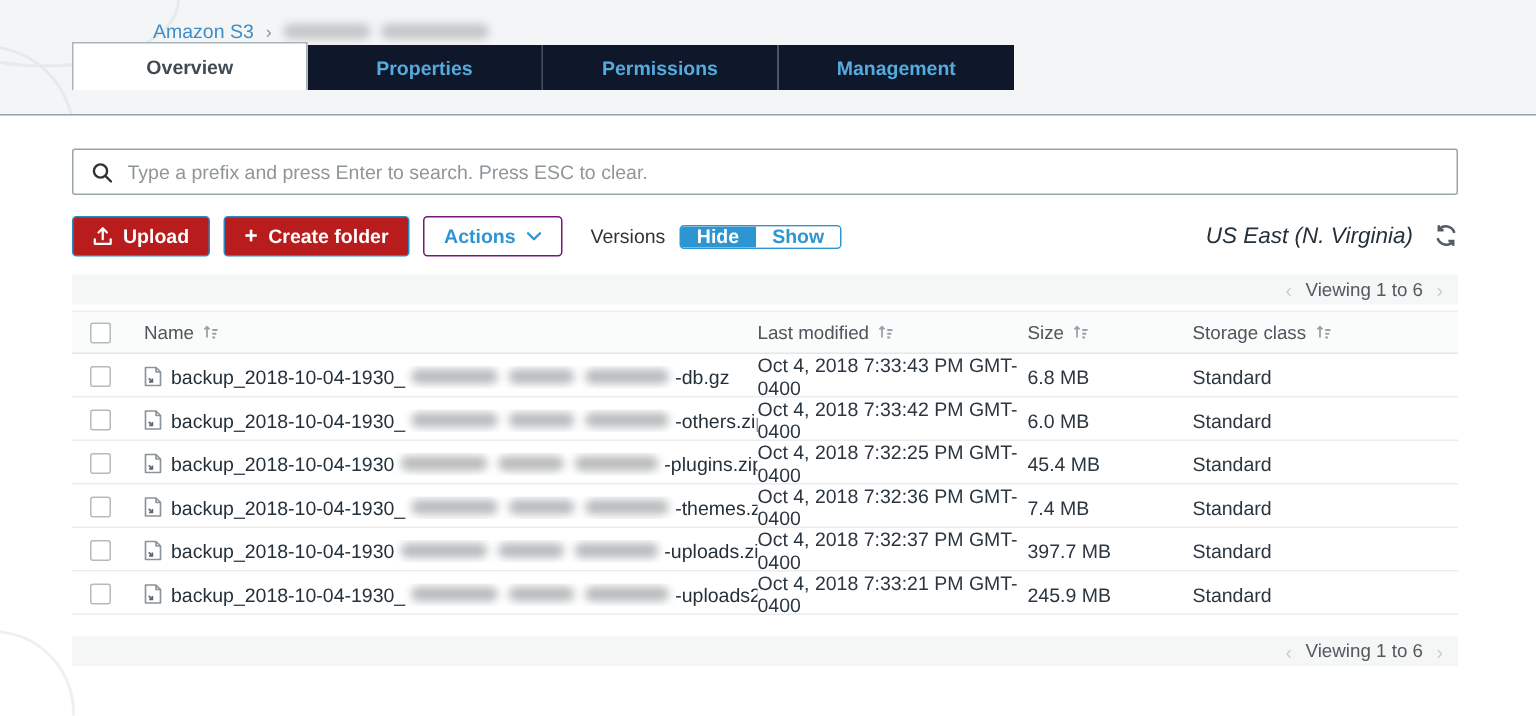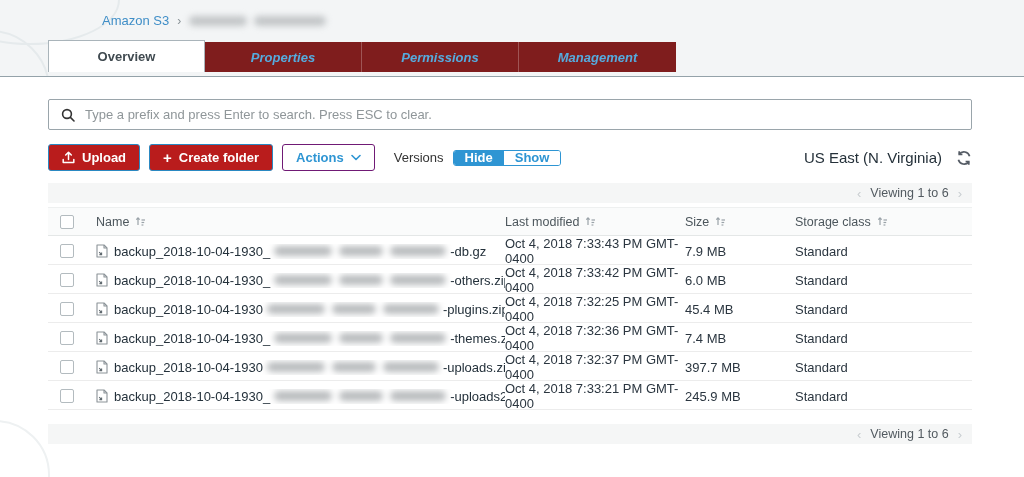--- a/index.html
+++ b/index.html
@@ -16,24 +16,24 @@
     border:2px solid #eef1f2; border-radius:50%; }
 
   .breadcrumb { position:absolute; top:13px; left:58px; font-size:13px; display:flex; align-items:center; gap:8px;margin-left:44px; }
   .breadcrumb a { color:#3f8ec7; text-decoration:none; cursor:pointer; }
   .breadcrumb .sep { color:#879196; font-size:12px; }
   .blur-blob { display:inline-flex; gap:7px; filter:blur(3px); }
   .blur-blob i { display:inline-block; height:10px; background:#b9bcbe; border-radius:5px; }
   .bc-blob i { background:#c3c6c8; }
 
   
-  .tabs { position:absolute; left:48px; bottom:4px; display:flex; align-items:flex-end; }
+  .tabs { position:absolute; left:48px; bottom:16px; display:flex; align-items:flex-end; }
   .tab { width:157px; height:30px; display:flex; align-items:center; justify-content:center;
     font-size:13px; font-weight:bold; cursor:pointer; }
-  .tab.inactive { background:#7f1d1d; color:#55abde; border-right:1px solid rgba(255,255,255,0.25);font-style:italic; }
+  .tab.inactive { background:#0f172a; color:#55abde; border-right:1px solid rgba(255,255,255,0.25); }
   .tab.inactive:last-child { border-right:none; }
   .tab.active { background:#ffffff; color:#404a50; height:32px;
     border:1px solid #a9b4ba; border-bottom:none; position:relative; z-index:2; }
 
   
   .content { position:absolute; top:77px; left:48px; width:924px; }
 
   .search-box { margin-top:22px; height:31px; border:1px solid #9aa5ab; border-radius:2px;
     background:#fff; display:flex; align-items:center; padding:0 12px; gap:10px; cursor:text; }
   .search-box input { border:none; outline:none; flex:1; font-size:13px; color:#c2410c;
@@ -44,21 +44,21 @@
   .btn { height:27px; border-radius:3px; font-size:13px; font-weight:bold;
     display:inline-flex; align-items:center; gap:7px; padding:0 13px; cursor:pointer; border:1px solid transparent; }
   .btn-primary { background:#b91c1c; color:#fff; border-color:#2a89c2; }
   .btn-upload { margin-right:9px; }
   .btn-outline { background:#fff; color:#2e95d3; border:1px solid #701a75; margin-left:9px; }
   .versions-label { margin-left:19px; font-size:13px; color:#333; }
   .segmented { display:inline-flex; margin-left:9px; border:1px solid #2e95d3; border-radius:3px; overflow:hidden; }
   .seg { height:14px; padding:0 11px; font-size:13px; font-weight:bold; display:flex; align-items:center; cursor:pointer; }
   .seg.on { background:#2e95d3; color:#fff; }
   .seg.off { background:#fff; color:#2e95d3; }
-  .toolbar-right { margin-left:auto; display:flex; align-items:flex-end; gap:14px; }
+  .toolbar-right { margin-left:auto; display:flex; align-items:flex-start; gap:14px;font-style:italic; }
   .region { font-size:15px; color:#25313a; }
   .refresh { cursor:pointer; display:flex; align-items:center; }
 
   .viewing-bar { margin-top:12px; height:20px; background:#f5f6f6; display:flex;
     align-items:center; justify-content:flex-end; padding-right:10px; gap:9px; font-size:12.5px; color:#525a60; }
   .pg-chev { color:#c8cdd0; font-size:13px; cursor:pointer; line-height:1; }
 
   
   .trow { display:grid; grid-template-columns:40px 1fr 180px 110px 177px; align-items:center; height:29px; }
   .thead { margin-top:4px; background:#fafbfb; border-top:1px solid #eef0f0; border-bottom:1px solid #e4e7e7;
@@ -225,21 +225,21 @@
             <span>backup_2018-10-04-1930_</span>
             <span class="blur-blob">
               <i style="width:58px"></i>
               <i style="width:44px"></i>
               <i style="width:56px"></i>
             </span>
             <span>-db.gz</span>
           </span>
         </div>
         <div class="muted-col">Oct 4, 2018 7:33:43 PM GMT-0400</div>
-        <div class="muted-col">7.9 MB</div>
+        <div class="muted-col">6.8 MB</div>
         <div class="muted-col">Standard</div>
       </div>
       <div class="trow body-row">
         <div class="cell-check">
           <div class="checkbox"></div>
         </div>
         <div class="name-cell">
           <span style="display:flex;">
             <svg width="12" height="14" viewBox="0 0 12 14">
               <path d="M1 1 H8 L11 4 V13 H1 Z" fill="#fff" stroke="#8b9398" stroke-width="1.1" stroke-linejoin="round"></path>

